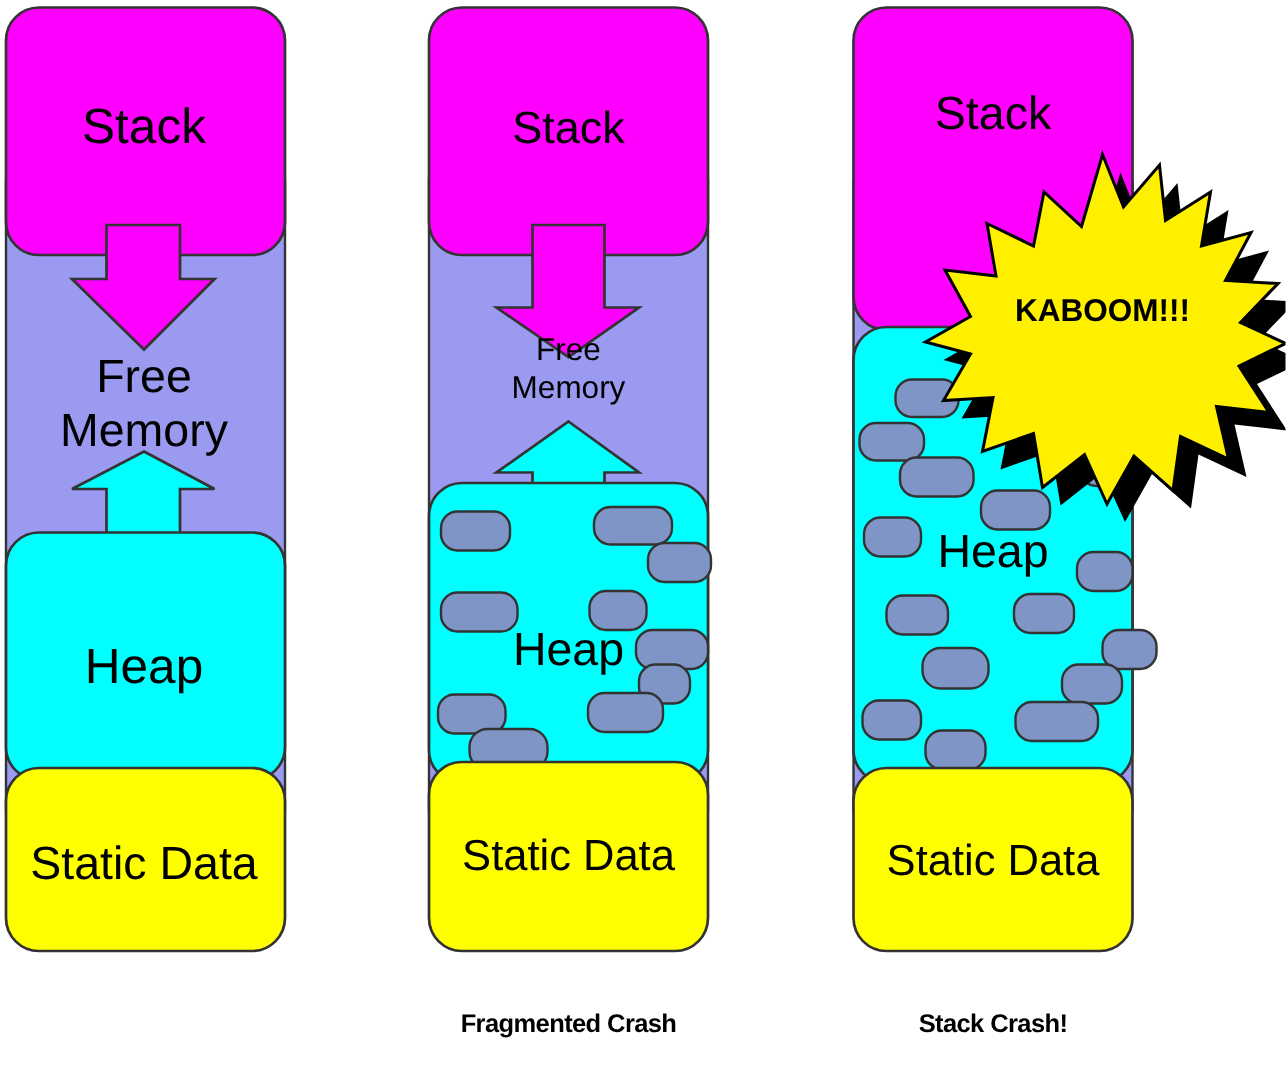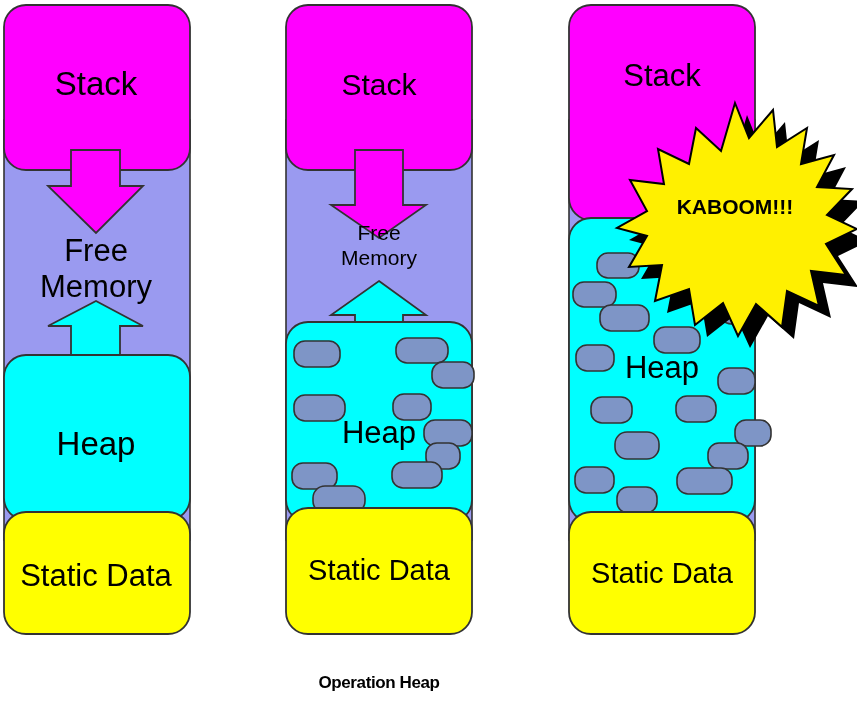--- a/index.html
+++ b/index.html
@@ -107,15 +107,16 @@
       <text class="lbl" x="662" y="583" font-size="29" text-anchor="middle">Static Data</text>
 
       <polygon points="747,115 761,150 785,122 789,159 819,140 813,176 846,167 829,199 864,201 839,227 869,241 838,256 858,287 823,283 831,318 799,303 794,339 768,316 750,348 735,315 707,337 701,301 667,313 674,277 641,279 659,248 629,240 659,223 642,192 676,196 670,161 701,176 708,140 733,163" fill="#000000"></polygon>
 
       <polygon points="735,103 749,138 773,110 777,147 807,128 801,164 834,155 817,187 852,189 827,215 857,229 826,244 846,275 811,271 819,306 787,291 782,327 756,304 738,336 723,303 695,325 689,289 655,301 662,265 629,267 647,236 617,228 647,211 630,180 664,184 658,149 689,164 696,128 721,151" fill="#FFF000" stroke="#000000" stroke-width="2" stroke-linejoin="miter"></polygon>
 
       <text x="735" y="214" font-size="21" font-weight="bold" text-anchor="middle" fill="#000000" font-family="'Liberation Sans','DejaVu Sans',sans-serif">KABOOM!!!</text>
     </g>
   </svg>
 
-  <div class="caption" style="left:296px;top:672px;width:166px;">Operation Heap</div>
+  <div class="caption" style="left:296px;top:672px;width:166px;">Fragmented Crash</div>
+  <div class="caption" style="left:579px;top:672px;width:166px;">Stack Crash!</div>
 
 </div>
 
 </body></html>

